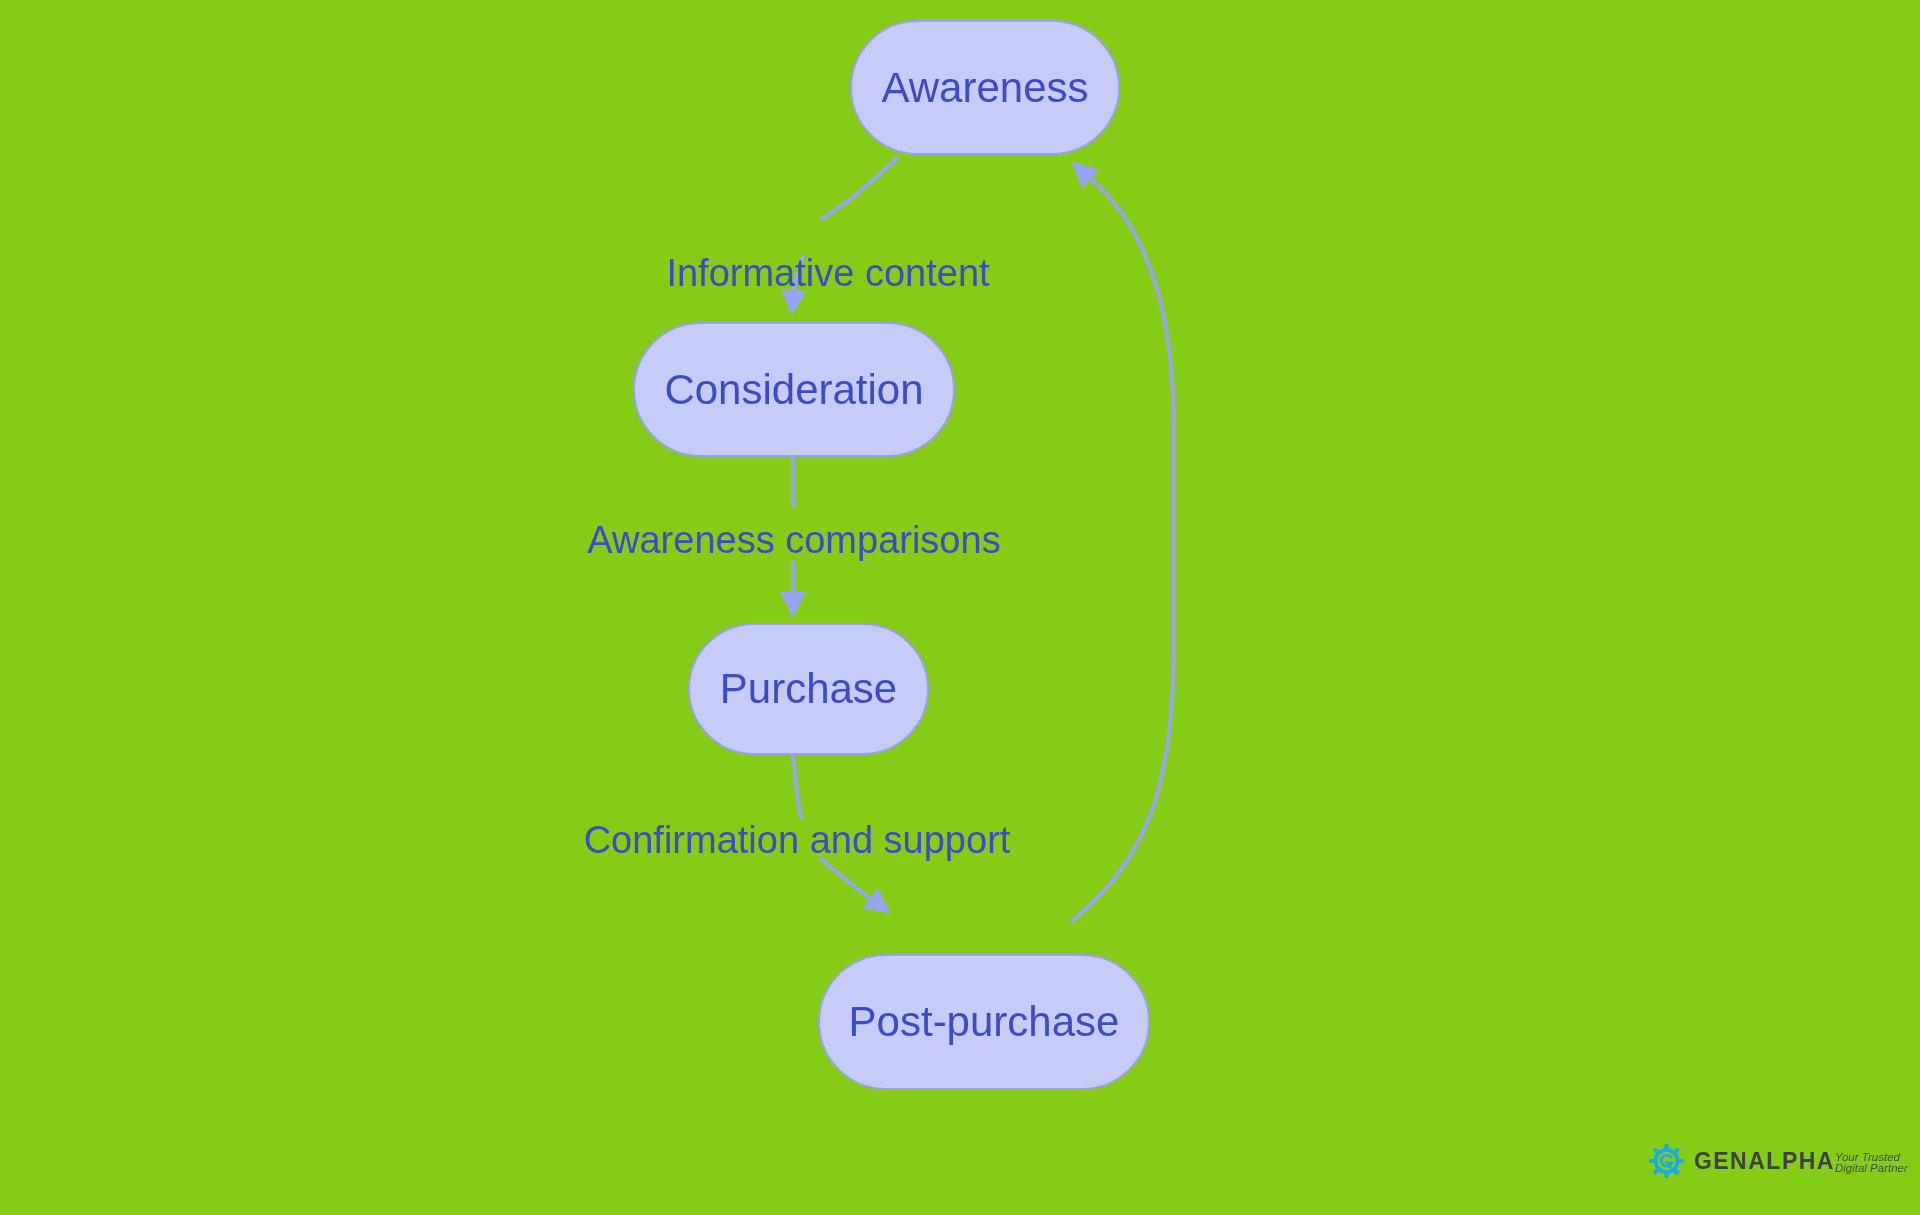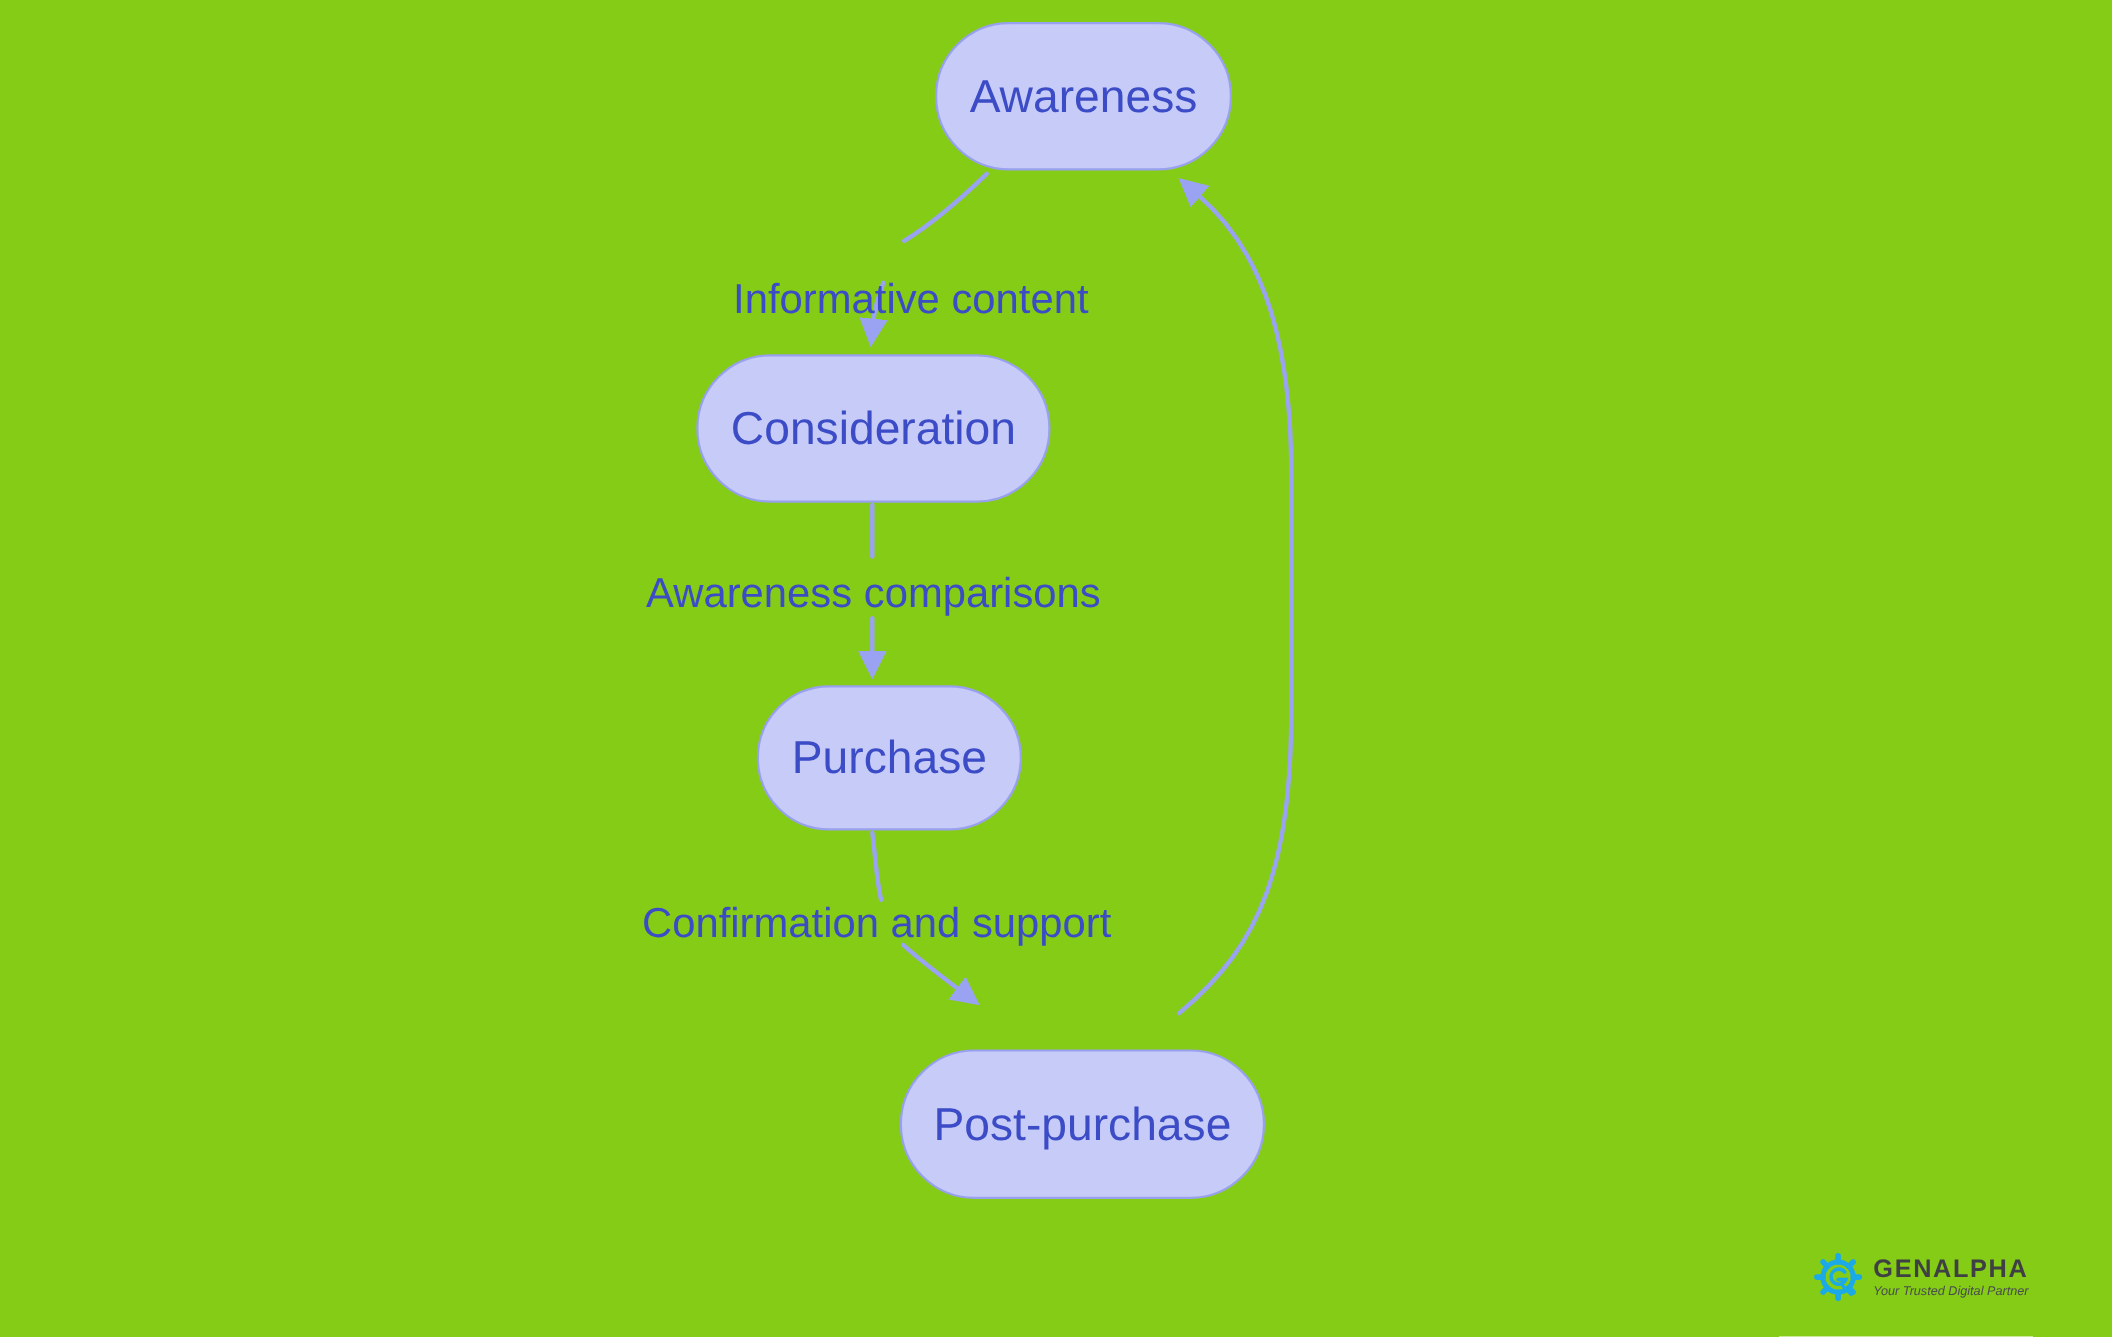--- a/index.html
+++ b/index.html
@@ -53,21 +53,21 @@
   .label-feedback      { left: 1174px; top: 538px; }
 
   .logo {
     position: absolute;
     left: 1648px;
     top: 1138px;
     display: flex;
     align-items: center;
   }
   .logo-gear { width: 46px; height: 46px; }
-  .logo-text-col { margin-left: 9px; display: flex; flex-direction: column; align-items: center; }
+  .logo-text-col { margin-left: 9px; display: flex; flex-direction: row; align-items: center; }
   .logo-brand {
     font-size: 23px;
     font-weight: bold;
     letter-spacing: 1.5px;
     color: #3f4043;
     line-height: 1;
   }
   .logo-tagline {
     font-size: 11.5px;
     font-style: italic;

